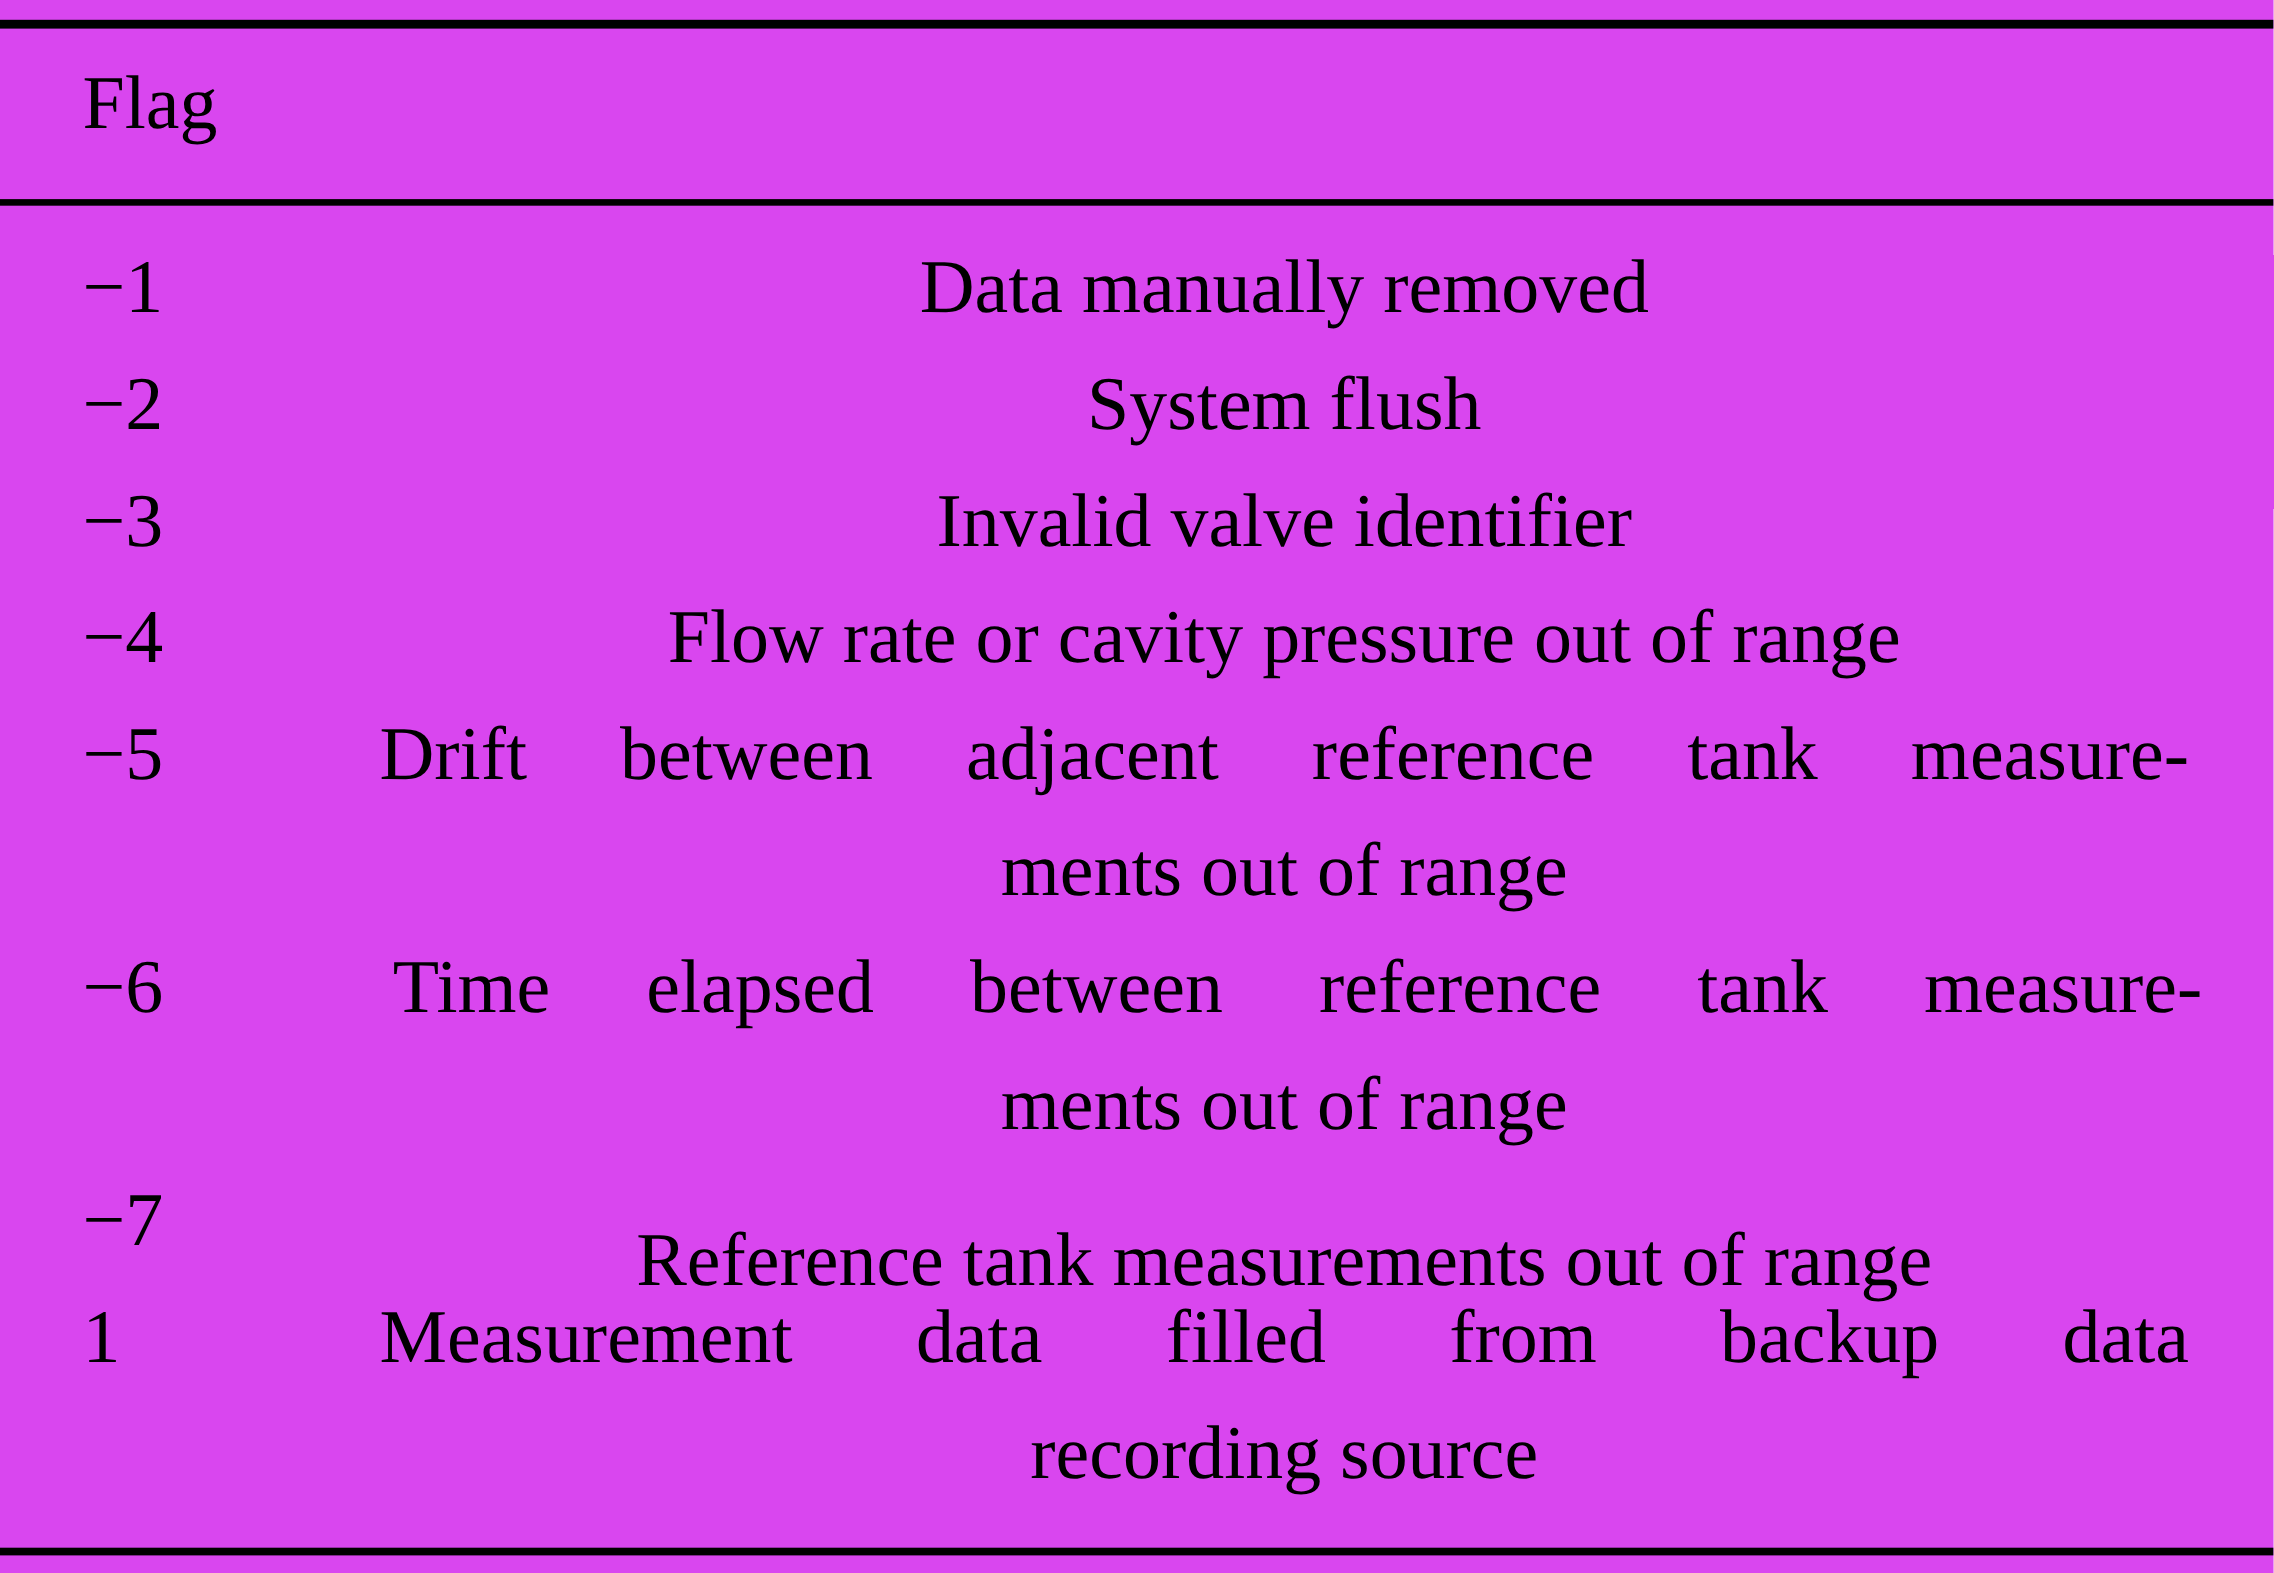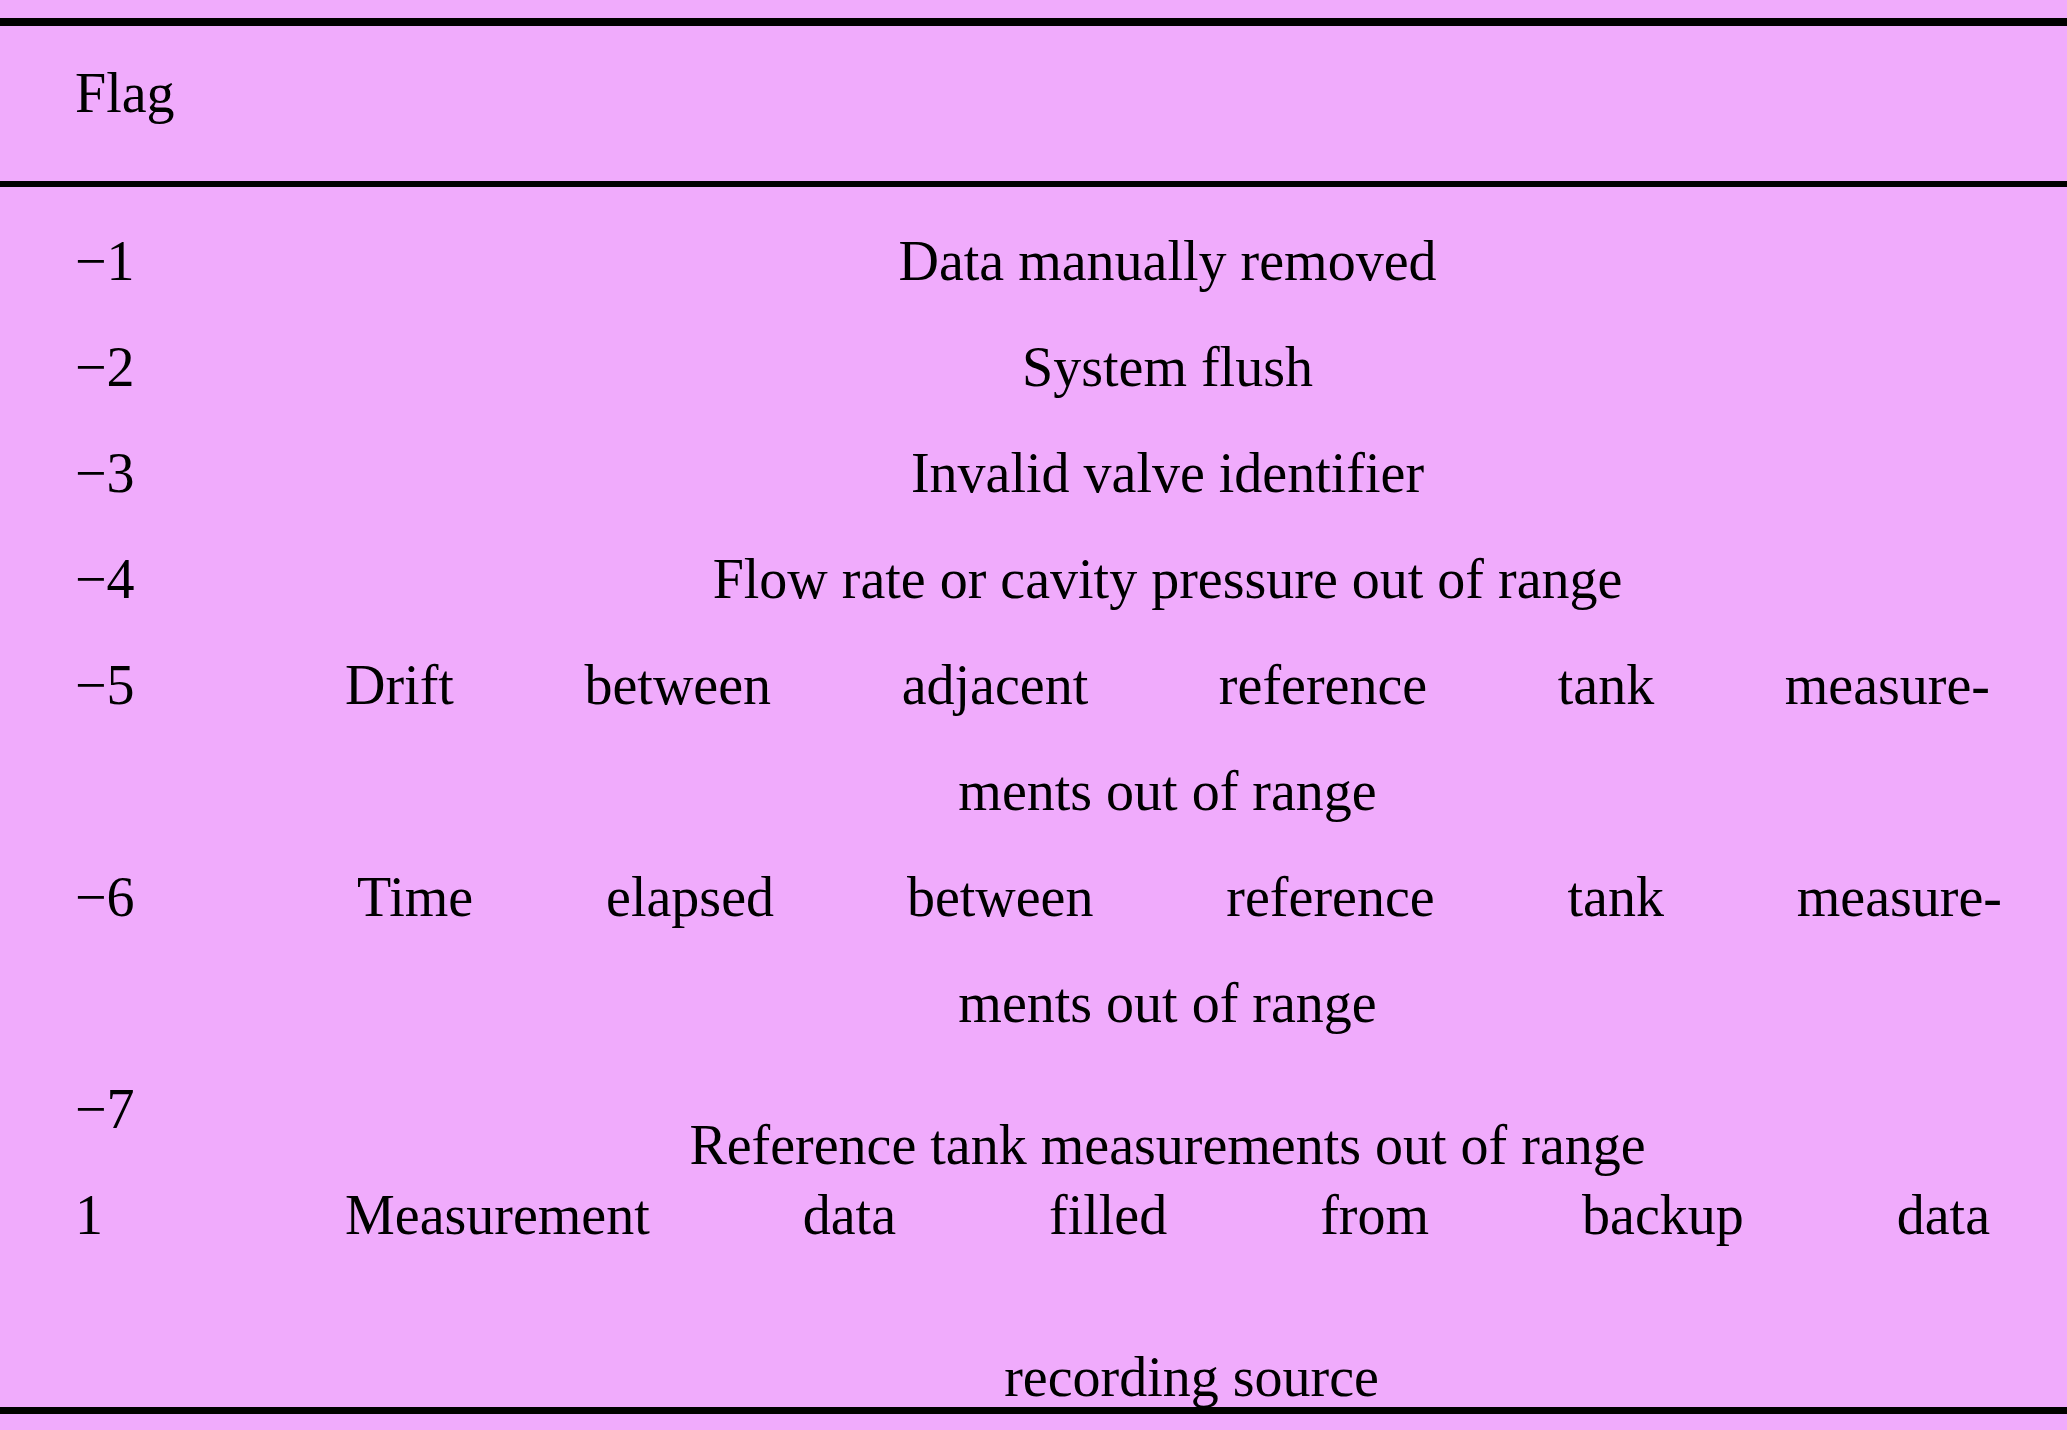--- a/index.html
+++ b/index.html
@@ -4,24 +4,24 @@
 <style>
   html, body {
     margin: 0;
     padding: 0;
     background: #ffffff;
   }
   .page {
     position: relative;
     width: 2067px;
     height: 1430px;
-    background: #f0abfc;
+    background: #d946ef;
     color: #000000;
     font-family: "Liberation Serif", "DejaVu Serif", serif;
-    font-size: 56px;
+    font-size: 69px;
     line-height: 106px;
     overflow: hidden;
   }
   .rule {
     position: absolute;
     left: 0;
     width: 2067px;
     background: #000000;
   }
   .rule.top    { top: 18px;   height: 8px; }
@@ -71,17 +71,17 @@
       <div class="cell flag-cell" style="top: 632px;">−5</div>
       <div class="cell desc-cell just" style="top: 632px;">Drift between adjacent reference tank measure-</div>
       <div class="cell desc-cell" style="top: 738px;">ments out of range</div>
       <div class="cell flag-cell" style="top: 844px;">−6</div>
       <div class="cell desc-cell just" style="top: 844px; margin-left: 12px;">Time elapsed between reference tank measure-</div>
       <div class="cell desc-cell" style="top: 950px;">ments out of range</div>
       <div class="cell flag-cell" style="top: 1056px;">−7</div>
       <div class="cell desc-cell" style="top: 1092px;">Reference tank measurements out of range</div>
       <div class="cell flag-cell" style="top: 1162px;">1</div>
       <div class="cell desc-cell just" style="top: 1162px;">Measurement data filled from backup data</div>
-      <div class="cell desc-cell" style="top: 1324px; margin-left: 24px;">recording source</div>
+      <div class="cell desc-cell" style="top: 1268px;">recording source</div>
     </div>
 
   <div class="rule bottom"></div>
 </div>
 
 </body></html>

